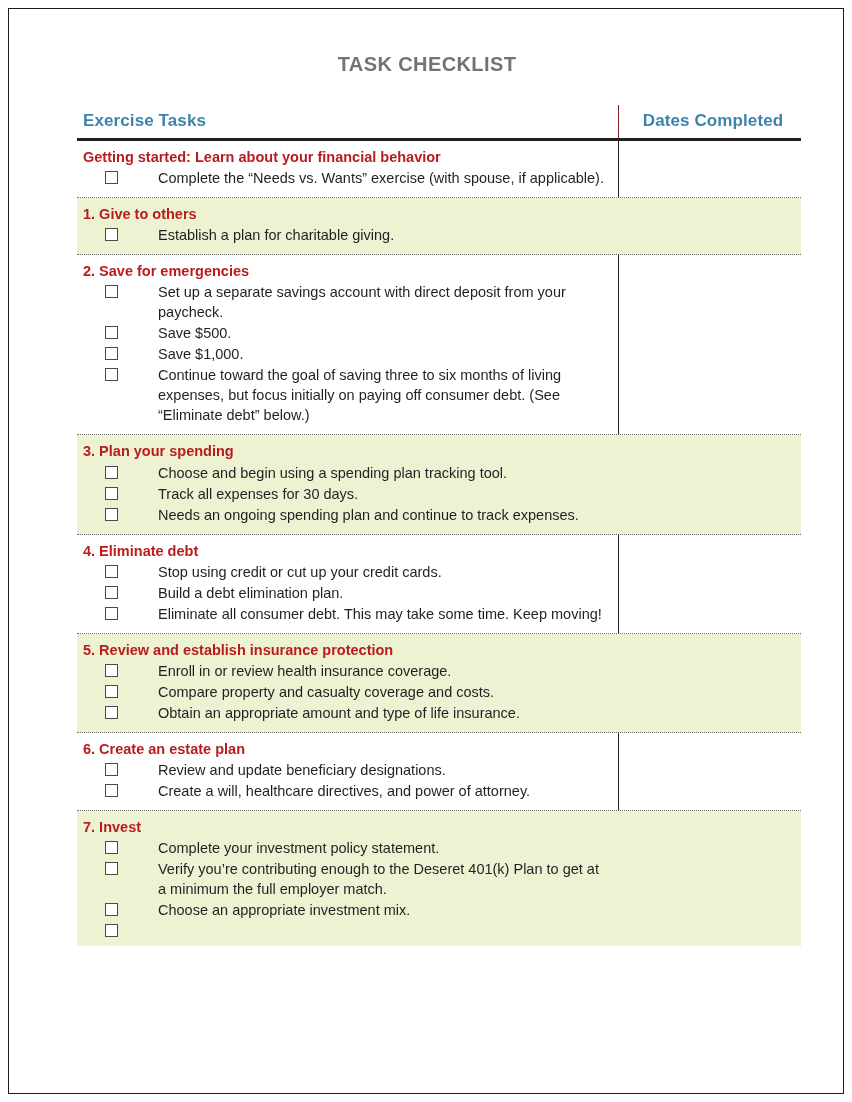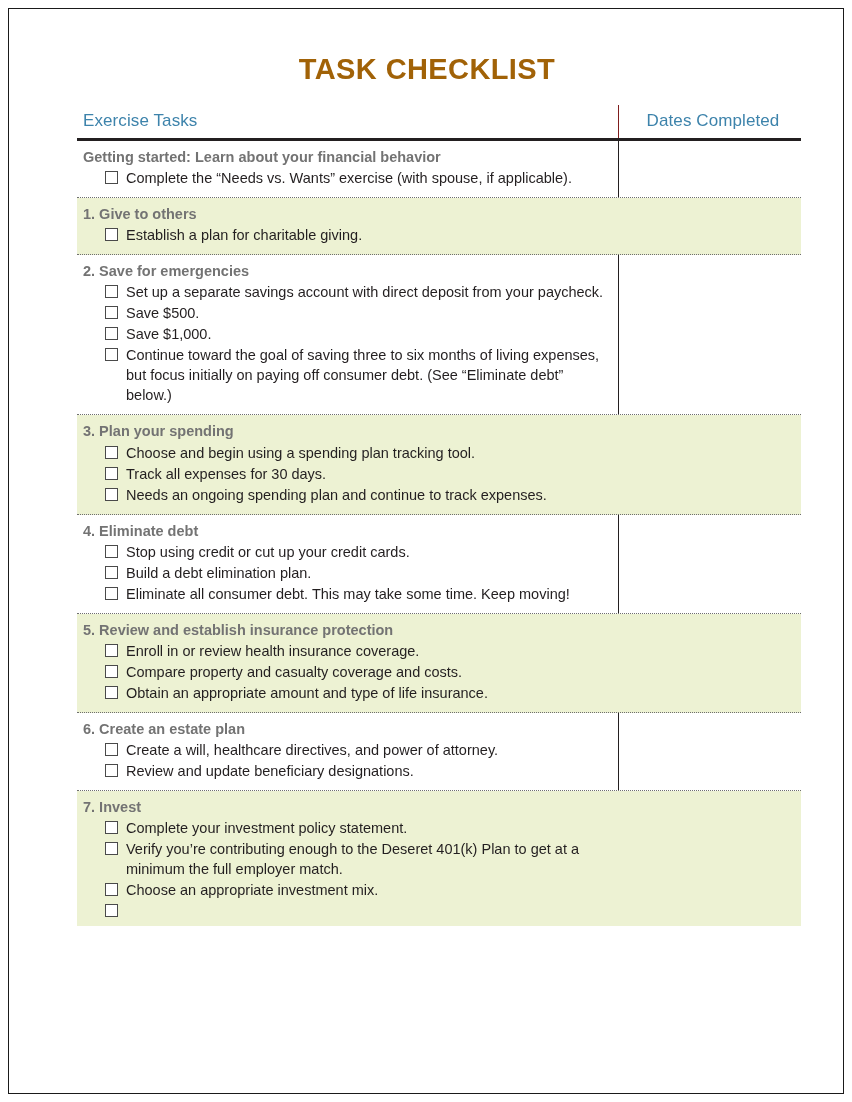--- a/index.html
+++ b/index.html
@@ -25,44 +25,44 @@
     background: #ffffff;
   }
 
   .doc-title {
     position: absolute;
     left: 0;
     top: 44px;
     width: 836px;
     text-align: center;
     font-family: "Liberation Sans", sans-serif;
-    font-size: 29px;
+    font-size: 20px;
     font-weight: bold;
     letter-spacing: 0.4px;
-    color: #a16207;
+    color: #737373;
   }
 
   .table {
     position: absolute;
     left: 68px;
     top: 96px;
     width: 724px;
   }
 
   
   .thead {
     display: flex;
     border-bottom: 3px solid #231f20;
   }
   .thead .col-tasks,
   .thead .col-dates {
     padding: 6px 0 7px 6px;
     font-family: "Liberation Sans", sans-serif;
     font-size: 17px;
-    font-weight: normal;
+    font-weight: bold;
     color: #3d83ab;
     letter-spacing: 0.1px;
   }
   .col-tasks { width: 541px; }
   .col-dates {
     width: 183px;
     border-left: 1px solid #7f1d1d;
     text-align: center;
     padding-left: 0;
   }
@@ -81,30 +81,31 @@
   }
   .cell-dates {
     width: 183px;
     border-left: 1px solid #231f20;
   }
 
   .group-title {
     font-family: "Liberation Sans", sans-serif;
     font-size: 14.5px;
     font-weight: bold;
-    color: #737373;
+    color: #b91c1c;
     line-height: 1.32;
     margin-bottom: 1px;
   }
 
   .task {
     display: flex;
     align-items: flex-start;
     padding-left: 22px;
     margin-top: 1px;
+    gap: 32px;
   }
   .checkbox {
     flex: 0 0 auto;
     width: 13px;
     height: 13px;
     border: 1.3px solid #4a4a4a;
     background: #ffffff;
     margin-top: 3px;
     margin-right: 8px;
   }
@@ -225,25 +226,25 @@
               <span class="task-label">Obtain an appropriate amount and type of life insurance.</span>
             </div>
           </div>
           <div class="cell-dates"></div>
         </div>
         <div class="trow">
           <div class="cell-tasks">
             <div class="group-title">6. Create an estate plan</div>
             <div class="task">
               <span class="checkbox"></span>
+              <span class="task-label">Review and update beneficiary designations.</span>
+            </div>
+            <div class="task">
+              <span class="checkbox"></span>
               <span class="task-label">Create a will, healthcare directives, and power of attorney.</span>
-            </div>
-            <div class="task">
-              <span class="checkbox"></span>
-              <span class="task-label">Review and update beneficiary designations.</span>
             </div>
           </div>
           <div class="cell-dates"></div>
         </div>
         <div class="trow shaded">
           <div class="cell-tasks">
             <div class="group-title">7. Invest</div>
             <div class="task">
               <span class="checkbox"></span>
               <span class="task-label">Complete your investment policy statement.</span>

